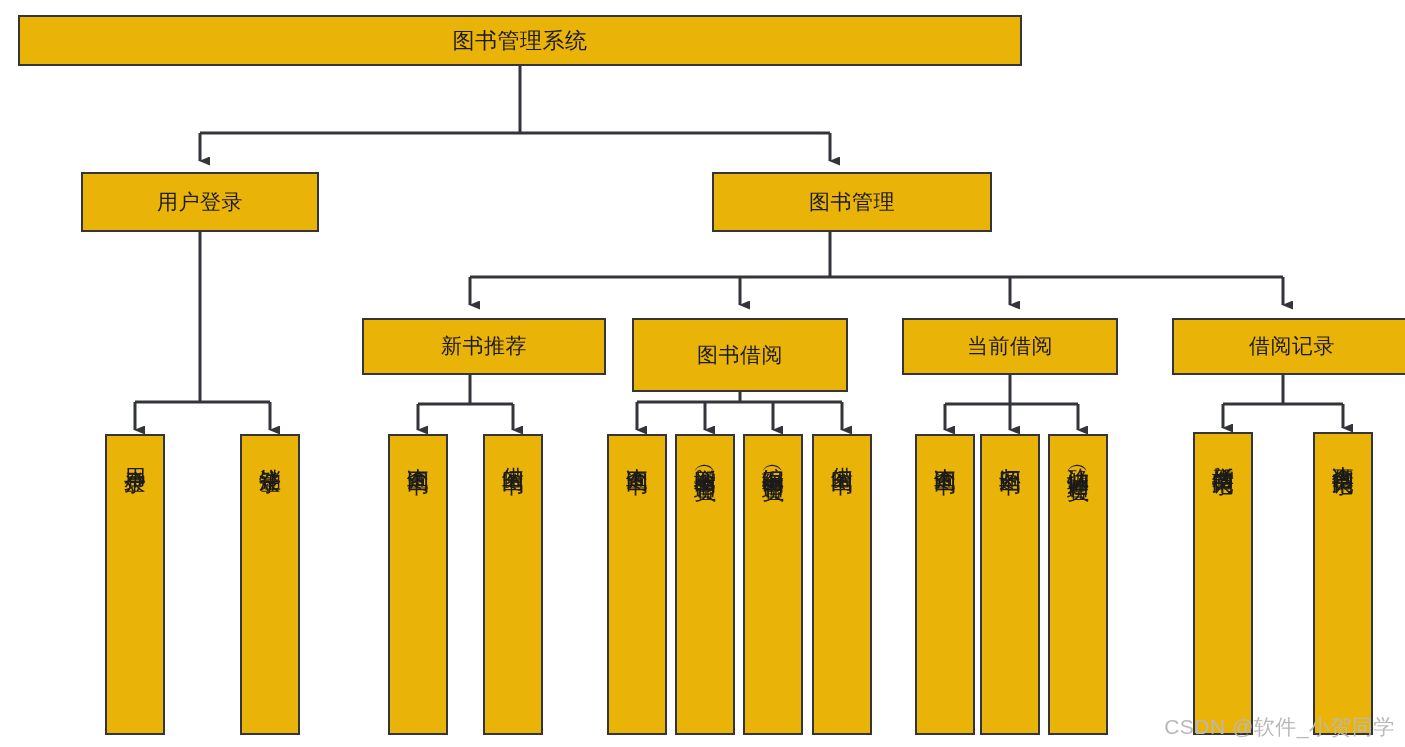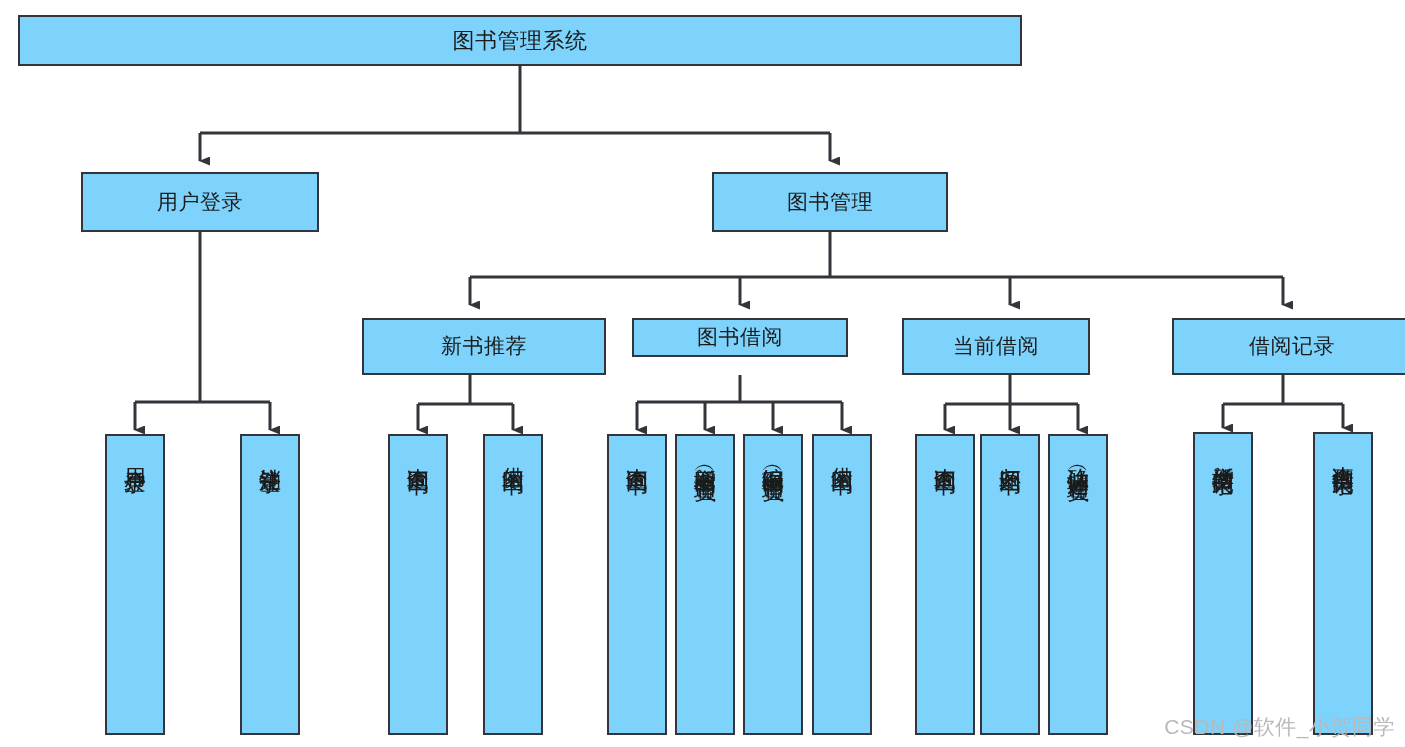--- a/index.html
+++ b/index.html
@@ -21,21 +21,21 @@
     position: absolute;
     left: 0;
     top: 0;
     width: 1405px;
     height: 747px;
     pointer-events: none;
   }
   .node {
     position: absolute;
     box-sizing: border-box;
-    background: #7dd3fc;
+    background: #eab308;
     border: 2px solid #33353a;
     display: flex;
     align-items: center;
     justify-content: center;
     color: #1b1b1b;
     z-index: 2;
     font-family: Liberation Serif, serif;
   }
   .node .lbl {
     display: block;
@@ -130,33 +130,33 @@
   </svg>
 
   <div class="node root" style="left:18px; top:15px; width:1004px; height:51px;">
     <span class="lbl">图书管理系统</span>
   </div>
 
   <div class="node h" style="left:81px; top:172px; width:238px; height:60px;">
     <span class="lbl">用户登录</span>
   </div>
 
-  <div class="node h" style="left:712px; top:172px; width:236px; height:60px;">
+  <div class="node h" style="left:712px; top:172px; width:280px; height:60px;">
     <span class="lbl">图书管理</span>
   </div>
 
   <div class="node h" style="left:362px; top:318px; width:244px; height:57px;">
     <span class="lbl">新书推荐</span>
   </div>
 
-  <div class="node h" style="left:632px; top:318px; width:216px; height:39px;">
+  <div class="node h" style="left:632px; top:318px; width:216px; height:74px;">
     <span class="lbl">图书借阅</span>
   </div>
 
-  <div class="node h" style="left:902px; top:318px; width:188px; height:57px;">
+  <div class="node h" style="left:902px; top:318px; width:216px; height:57px;">
     <span class="lbl">当前借阅</span>
   </div>
 
   <div class="node h" style="left:1172px; top:318px; width:240px; height:57px;">
     <span class="lbl">借阅记录</span>
   </div>
 
   <div class="node v" style="left:105px; top:434px; width:60px; height:301px;">
     <span class="lbl">用户登录</span>
   </div>

